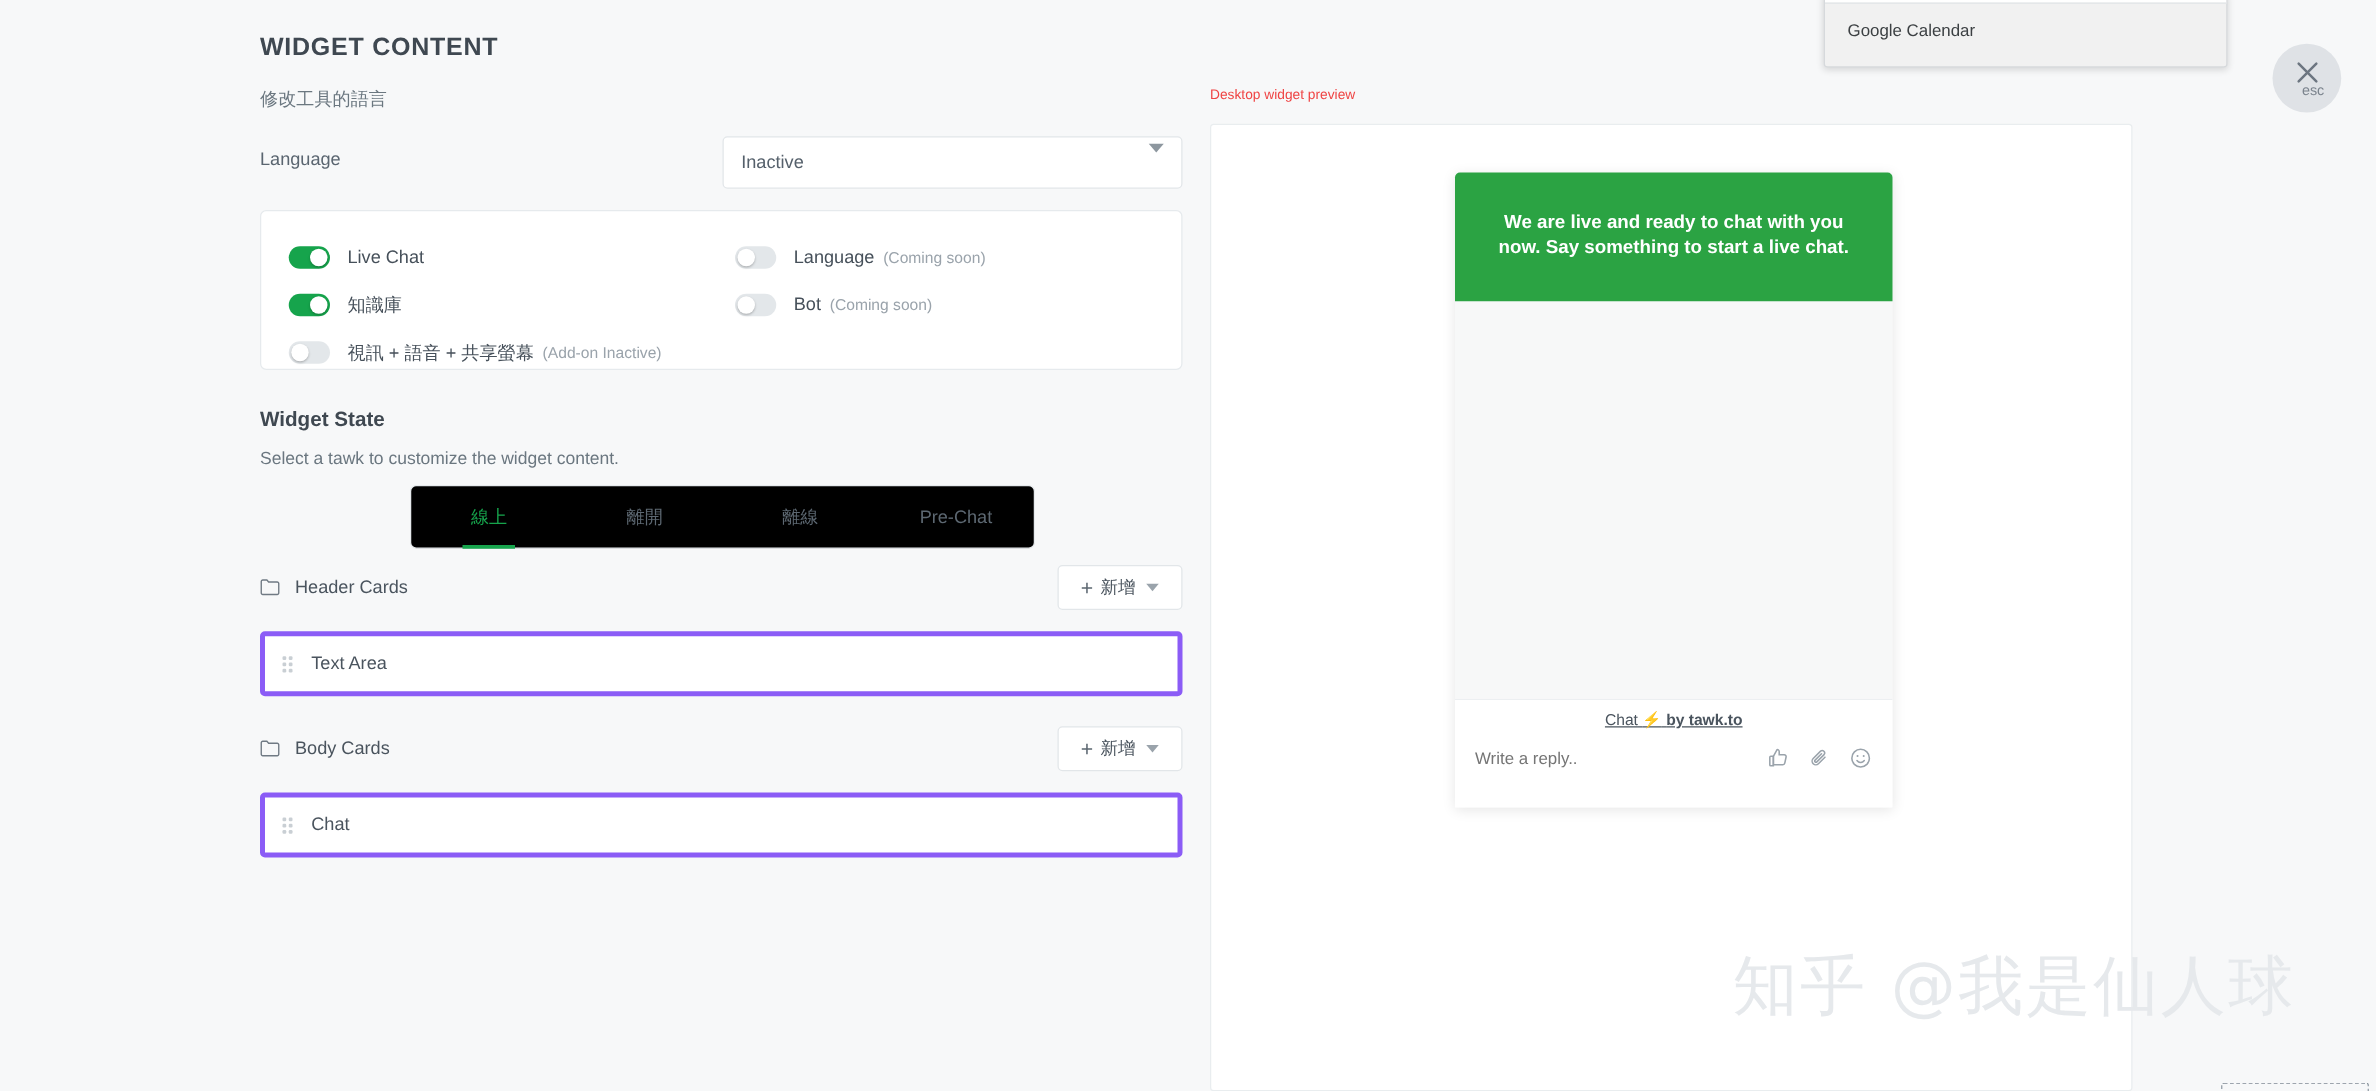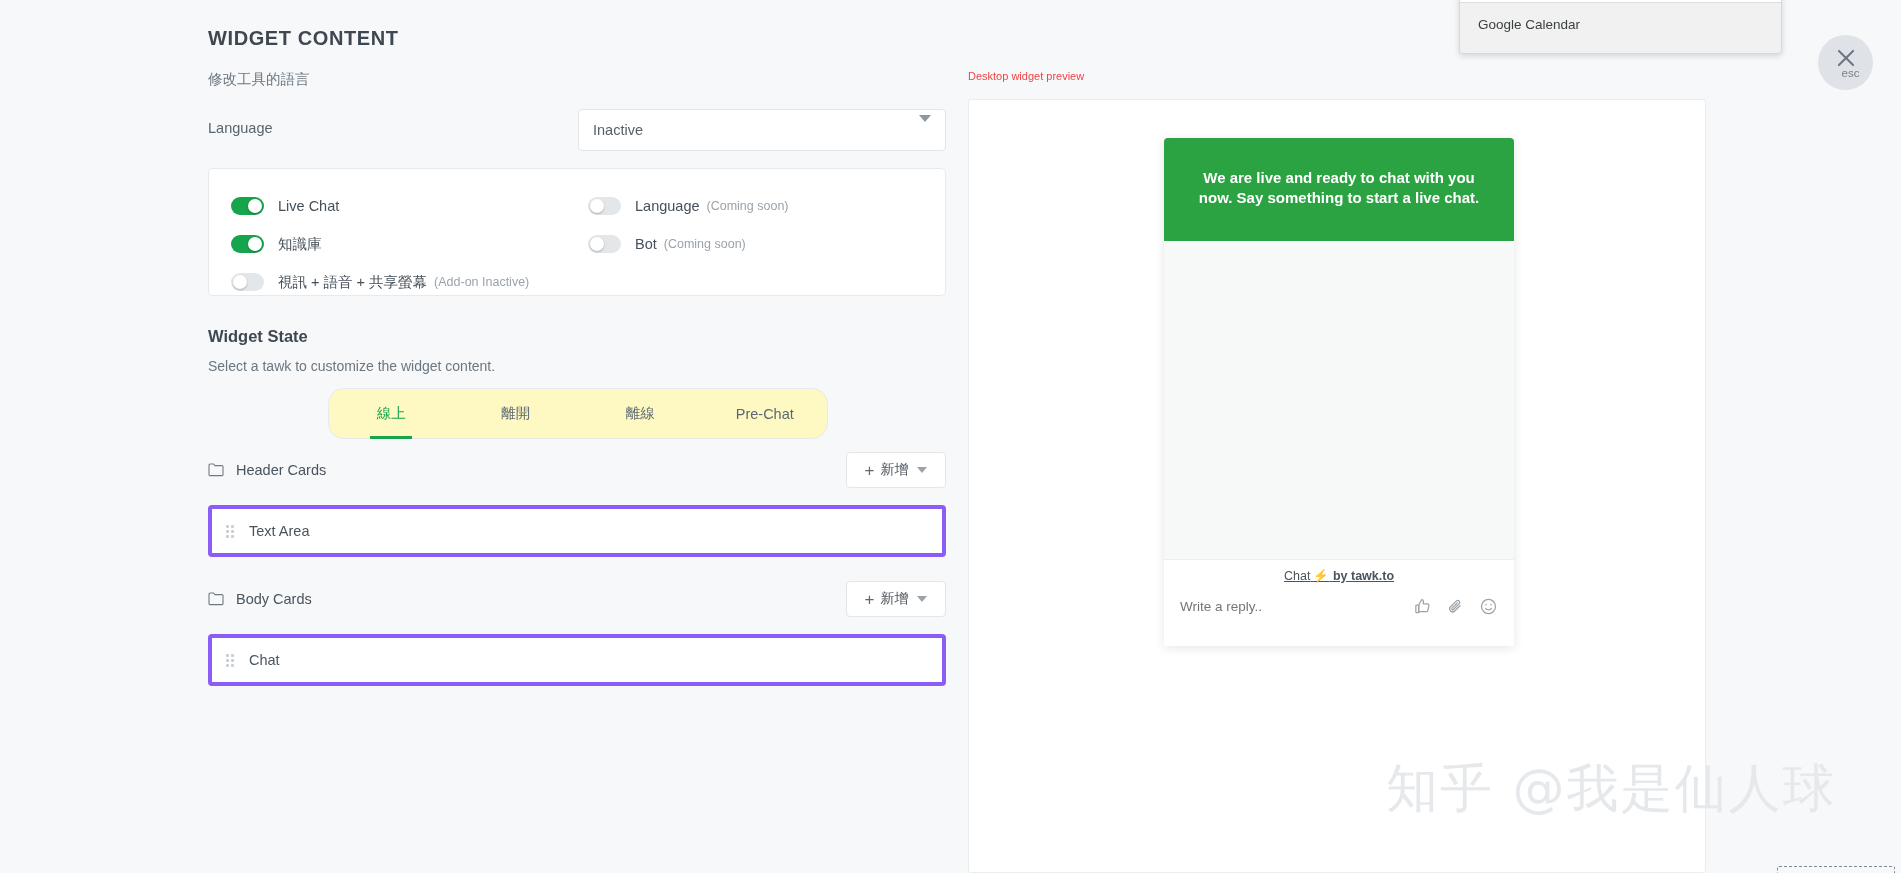--- a/index.html
+++ b/index.html
@@ -78,21 +78,21 @@
     font-size: 16.5px; font-weight: 700; color: #3f4851;
   }
   .ws-sub {
     position: absolute; left: 208px; top: 358px;
     font-size: 14px; color: #6b7780;
   }
 
   .tabs {
     position: absolute; left: 328px; top: 388px;
     width: 500px; height: 51px;
-    background: #fef9c3; border: 1px solid #e6eaed; border-radius: 16px;
+    background: #000000; border: 1px solid #e6eaed; border-radius: 5px;
     display: flex; align-items: stretch;
   }
   .tab {
     flex: 1; display: flex; align-items: center; justify-content: center;
     font-size: 14.5px; color: #5d6872; position: relative;
   }
   .tab.active { color: #16a44c; }
   .tab.active::after {
     content: ""; position: absolute; bottom: -1px; left: 50%;
     transform: translateX(-50%);

